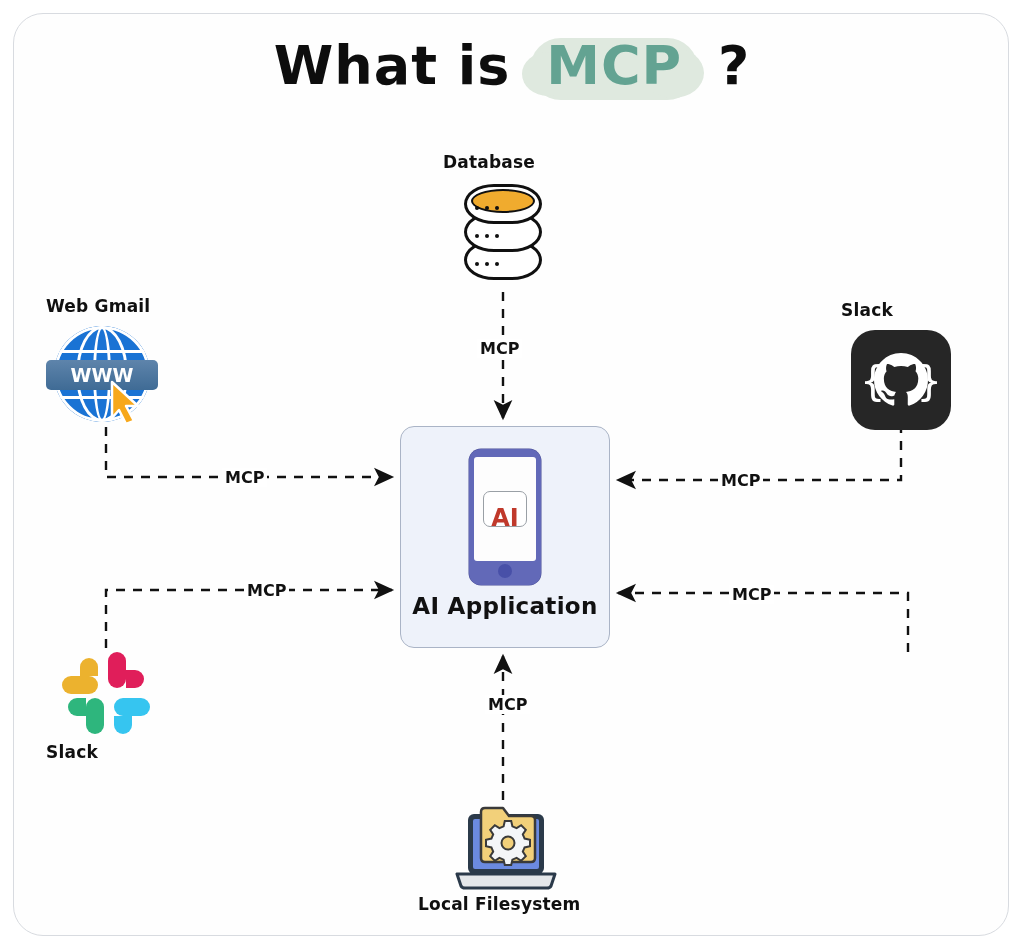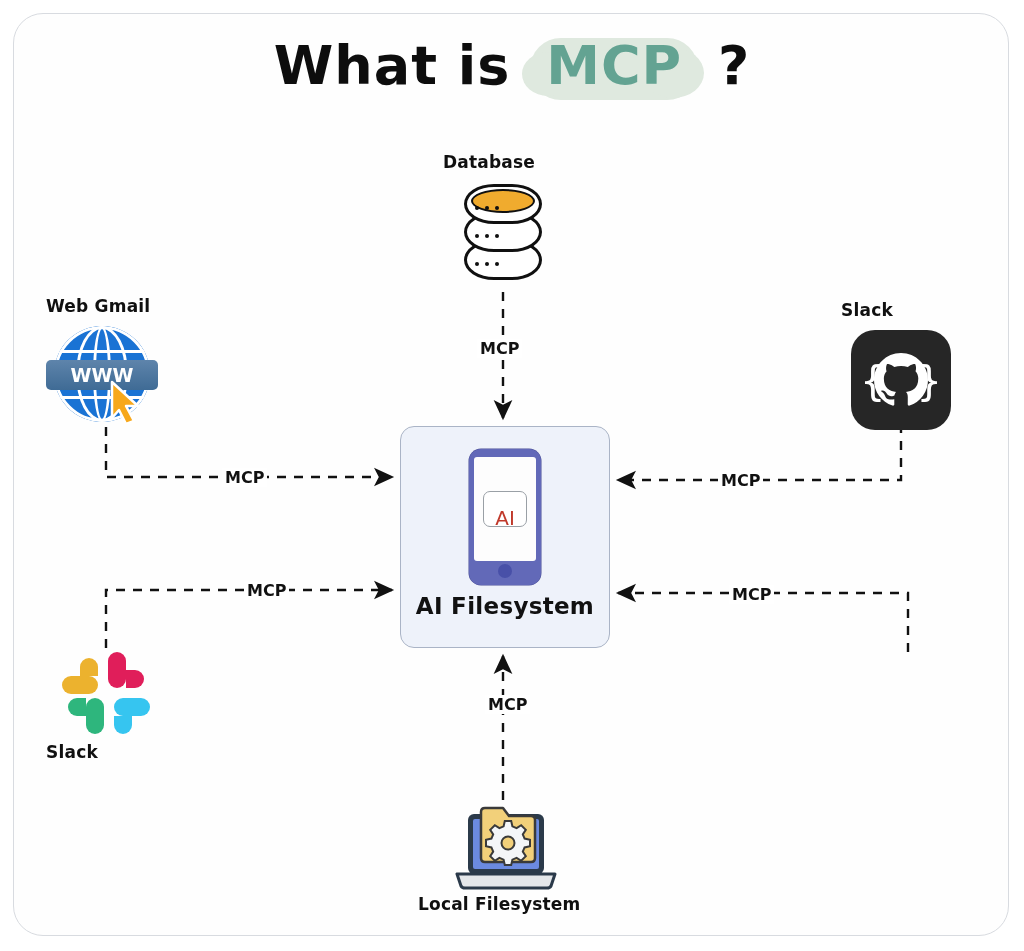--- a/index.html
+++ b/index.html
@@ -82,21 +82,21 @@
   }
   .phone-screen{
     position:absolute;left:5px;top:8px;width:62px;height:104px;
     background:#fdfdfd;border-radius:3px;
     display:flex;align-items:center;justify-content:center;
   }
   .ai-chip{
     width:42px;height:34px;background:#ffffff;border:1px solid #9aa0a6;
     border-radius:7px;display:flex;align-items:center;justify-content:center;
   }
-  .ai-chip span{font-size:20px;font-weight:400;color:#c0392b;letter-spacing:0px;margin-top:17px;}
+  .ai-chip span{font-size:24px;font-weight:700;color:#c0392b;letter-spacing:0px;margin-top:17px;}
   .phone-home{
     position:absolute;left:50%;bottom:7px;margin-left:-7px;
     width:14px;height:14px;border-radius:50%;background:#4850a8;
   }
 
   
   .db{width:78px;height:100px;position:relative;margin:0 auto;}
   .db-tier{
     position:absolute;left:0;width:78px;height:40px;
     border:3px solid #101010;background:#ffffff;
@@ -216,21 +216,21 @@
   <div class="center-box">
     <div class="center-inner">
       <div class="phone">
         <div class="phone-screen">
           <div class="ai-chip">
             <span>AI</span>
           </div>
         </div>
         <div class="phone-home"></div>
       </div>
-      <div class="center-label">AI Filesystem</div>
+      <div class="center-label">AI Application</div>
     </div>
   </div>
 
   <div class="node" style="left:443px;top:152px;width:120px;">
     <div class="node-label">Database</div>
     <div class="icon-box" style="margin-top:12px;">
       <div class="db">
         <div class="db-tier db-t3"></div>
         <div class="db-tier db-t2"></div>
         <div class="db-tier db-t1"></div>

